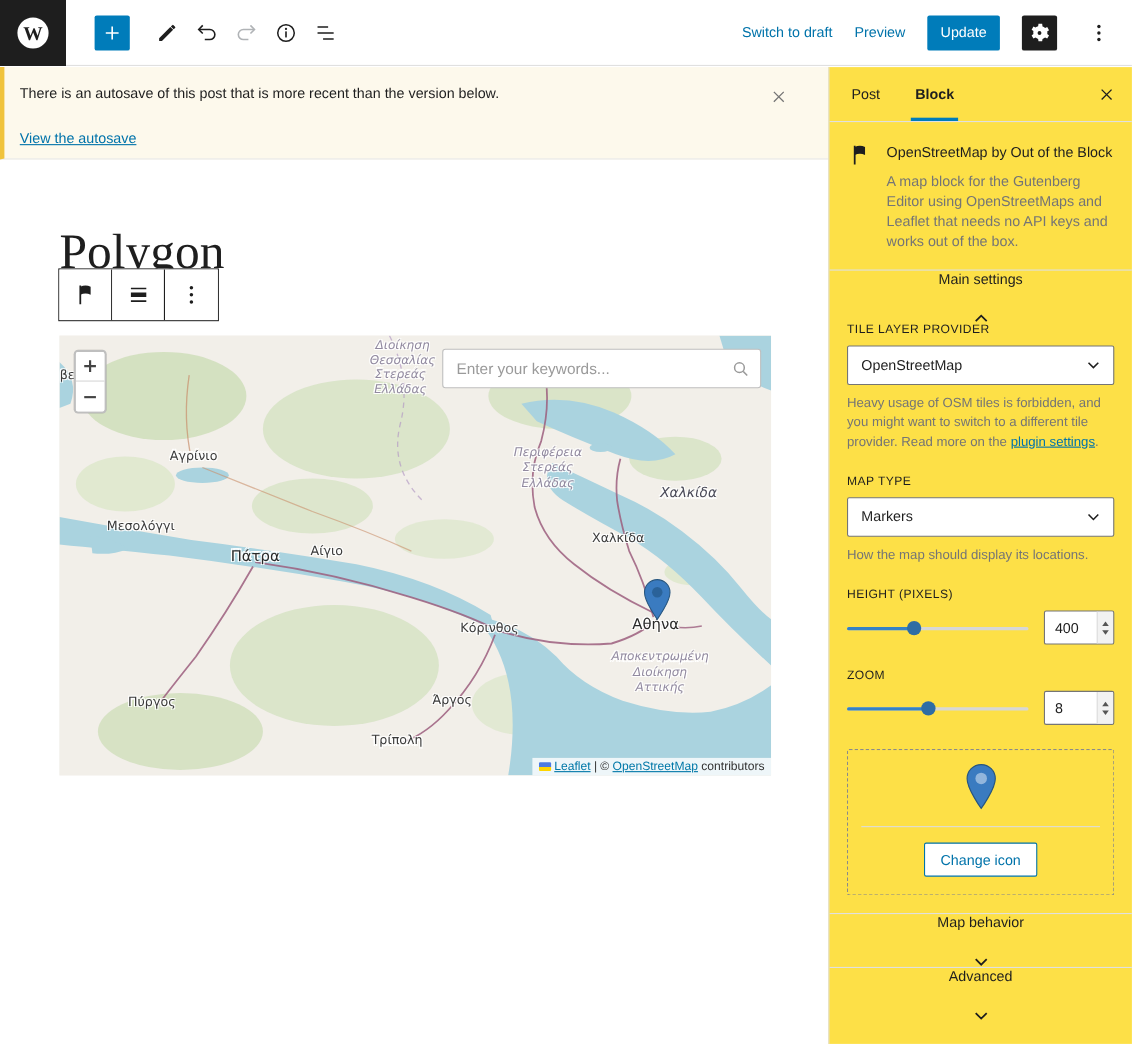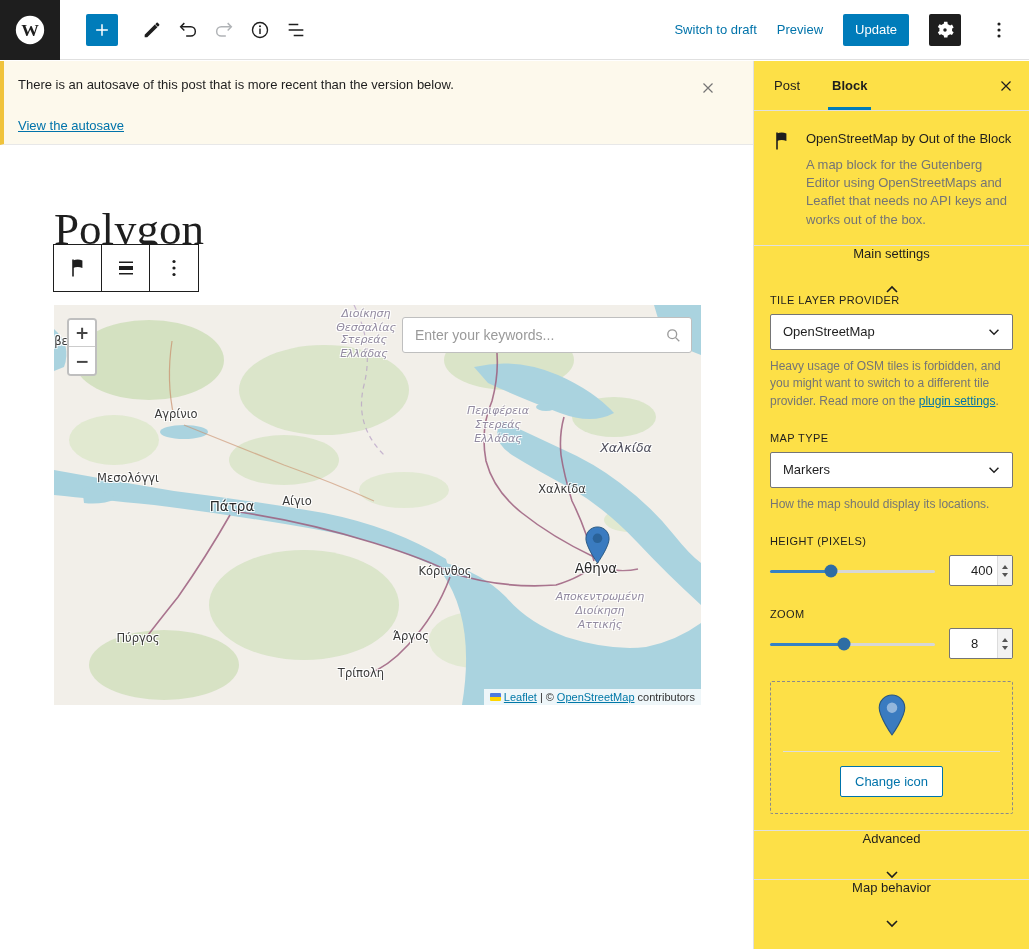--- a/index.html
+++ b/index.html
@@ -103,21 +103,21 @@
   .help { margin:8px 0 0; font-size:12px; color:#757575; line-height:1.45; }
   .help a { color:#0073aa; text-decoration:underline; cursor:pointer; }
 
   .slider-row { display:flex; align-items:center; gap:14px; }
   .slider { position:relative; flex:1; height:30px; cursor:pointer; }
   .slider .track { position:absolute; left:0; right:0; top:14px; height:3px; background:#d7d7d7; border-radius:2px; }
   .slider .fill  { position:absolute; left:0; top:14px; height:3px; background:#3582c4; border-radius:2px; }
   .slider .thumb { position:absolute; top:15px; width:13px; height:13px; border-radius:50%; background:#2e6da4;
                    transform:translate(-50%,-50%); }
   .number { width:64px; height:31px; border:1px solid #757575; border-radius:2px; background:#fff;
-            display:flex; align-items:stretch; overflow:hidden;padding-left:12px; }
+            display:flex; align-items:stretch; overflow:hidden; }
   .number .val { flex:1; display:flex; align-items:center; padding-left:9px; font-size:13px; }
   .spin { width:15px; background:#f2f2f2; border-left:1px solid #dcdcdc; display:flex; flex-direction:column;
           align-items:center; justify-content:center; gap:4px; cursor:pointer; }
   .arr-up   { width:0; height:0; border-left:3.5px solid transparent; border-right:3.5px solid transparent; border-bottom:4px solid #555; }
   .arr-down { width:0; height:0; border-left:3.5px solid transparent; border-right:3.5px solid transparent; border-top:4px solid #555; }
 
   .icon-box { border:1px dashed #8a8a8a; border-radius:2px; padding:12px 12px 16px; text-align:center; margin-top:4px; }
   .icon-box .divider { border:none; border-top:1px solid #ddd; margin:12px 0 14px; }
   .change-icon-btn { background:#fff; border:1px solid #0073aa; color:#0073aa; border-radius:2px;
                      padding:7px 14px; font-size:13px; cursor:pointer; }
@@ -418,30 +418,30 @@
           </svg>
           <hr class="divider">
           <button class="change-icon-btn">Change icon</button>
         </div>
 
       </div>
     </div>
 
     <div class="panel">
       <button class="panel-header">
+        <span>Map behavior</span>
+        <svg width="14" height="9" viewBox="0 0 12 9">
+          <polyline points="1,2 6,7 11,2" fill="none" stroke="#1e1e1e" stroke-width="1.6"></polyline>
+        </svg>
+      </button>
+    </div>
+
+    <div class="panel">
+      <button class="panel-header">
         <span>Advanced</span>
         <svg width="14" height="9" viewBox="0 0 12 9">
           <polyline points="1,2 6,7 11,2" fill="none" stroke="#1e1e1e" stroke-width="1.6"></polyline>
         </svg>
       </button>
     </div>
-
-    <div class="panel">
-      <button class="panel-header">
-        <span>Map behavior</span>
-        <svg width="14" height="9" viewBox="0 0 12 9">
-          <polyline points="1,2 6,7 11,2" fill="none" stroke="#1e1e1e" stroke-width="1.6"></polyline>
-        </svg>
-      </button>
-    </div>
   </aside>
 
 </div>
 
 </body></html>

